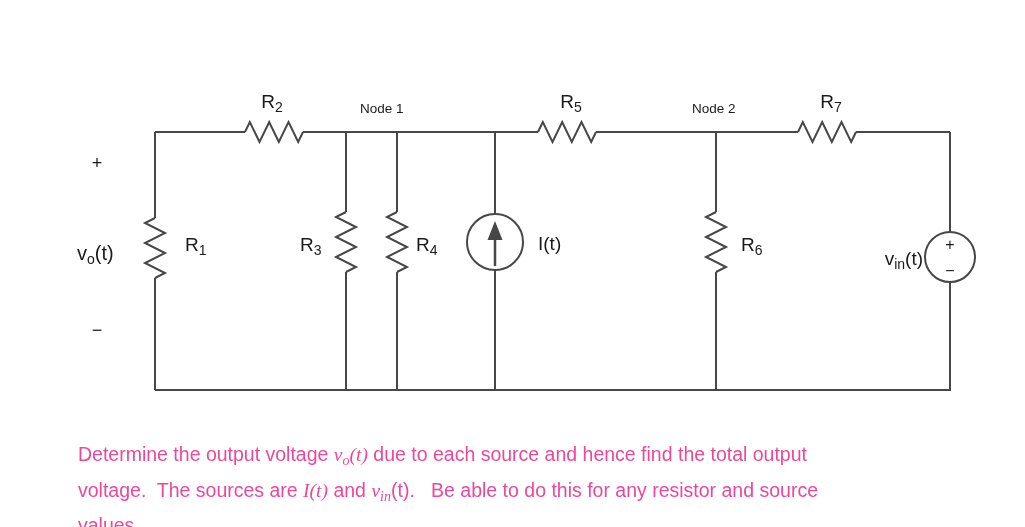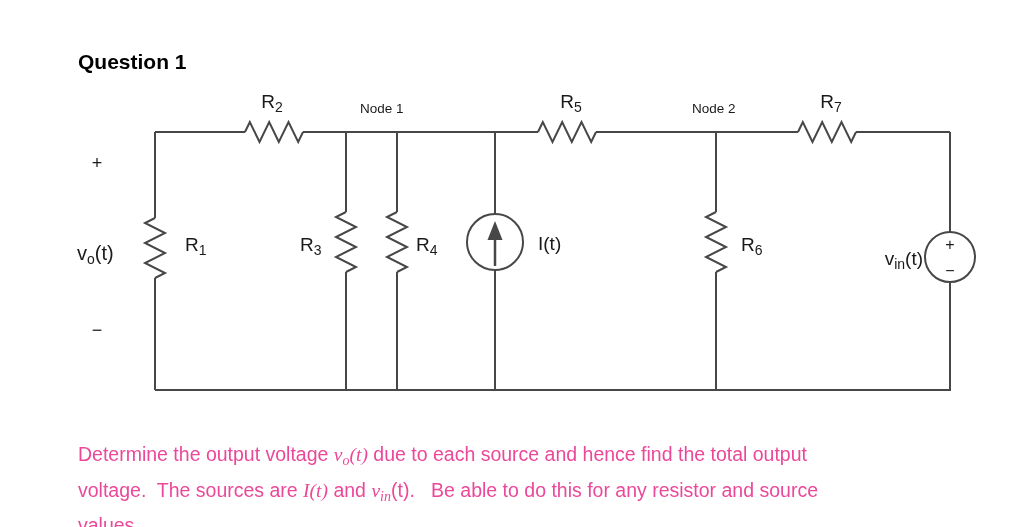--- a/index.html
+++ b/index.html
@@ -24,21 +24,20 @@
            line-height:30px;color:#ec4899;white-space:pre-wrap;margin-top:28px;}
   .mi{font-family:"Liberation Serif",serif;font-style:italic;}
   .msub{font-size:0.72em;}
   sub.msub{vertical-align:-0.25em;font-size:0.72em;}
 </style>
 </head>
 <body>
 
 <div class="page">
 
-  <h1 class="title">Question 1</h1>
 
   <svg class="circuit" width="1025" height="527" viewBox="0 0 1025 527">
 
     <path class="wire" d="M155,132 H245"></path>
     <path class="wire" d="M303,132 H538"></path>
     <path class="wire" d="M596,132 H798"></path>
     <path class="wire" d="M856,132 H950"></path>
 
     <path class="wire" d="M155,390 H951"></path>
 

